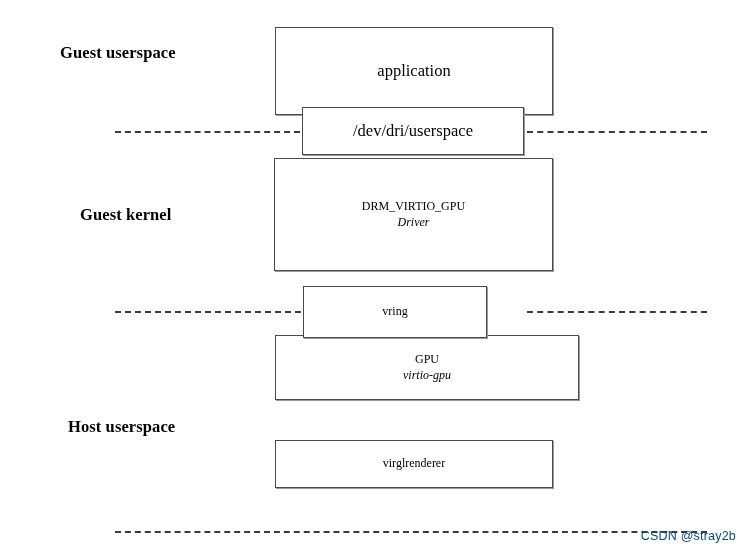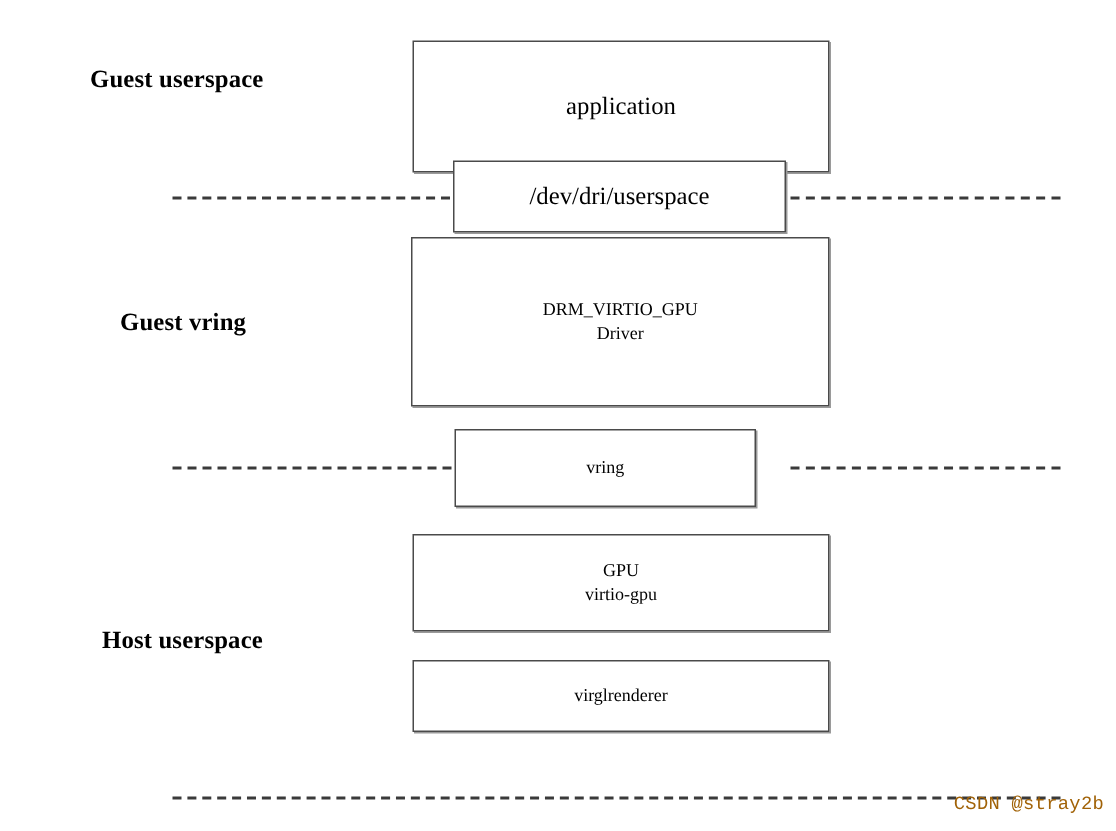--- a/index.html
+++ b/index.html
@@ -57,50 +57,50 @@
     display: flex;
     flex-direction: column;
     align-items: center;
     justify-content: center;
     color: #000000;
     font-family: "Liberation Serif", "DejaVu Serif", serif;
     font-size: 12px;
     line-height: 1.28;
     text-align: center;
   }
-  .box .line2 { display: block; }
+  .box .line2 { display: block; font-style: italic; }
 
   #box-application   { left: 275px; top: 27px;  width: 278px; height: 88px;  font-size: 16.5px; }
   #box-renderd       { left: 302px; top: 107px; width: 222px; height: 48px;  z-index: 3; font-size: 16.5px; }
   #box-drm-driver    { left: 274px; top: 158px; width: 279px; height: 113px; }
-  #box-vring         { left: 303px; top: 286px; width: 201px; height: 52px;  z-index: 3; }
-  #box-gpu           { left: 275px; top: 356px; width: 278px; height: 65px;  }
+  #box-vring         { left: 303px; top: 286px; width: 184px; height: 52px;  z-index: 3; }
+  #box-gpu           { left: 275px; top: 335px; width: 304px; height: 65px;  }
   #box-virglrenderer { left: 275px; top: 440px; width: 278px; height: 48px;  }
 
   
   #watermark {
     position: absolute;
     right: 8px;
     top: 529px;
-    font-family: Liberation Mono, monospace;
+    font-family: Liberation Sans, sans-serif;
     font-size: 12.5px;
-    color: #a16207;
+    color: #0c4a6e;
     letter-spacing: 0.2px;
     white-space: nowrap;
     user-select: none;
   }
 </style>
 </head>
 <body>
 
 <div id="canvas">
 
   <div class="layer-label" id="label-guest-userspace">Guest userspace</div>
 
-  <div class="layer-label" id="label-guest-kernel">Guest vring</div>
+  <div class="layer-label" id="label-guest-kernel">Guest kernel</div>
 
   <div class="layer-label" id="label-host-userspace">Host userspace</div>
 
   <div class="dash-line" id="dash-1-left"></div>
   <div class="dash-line" id="dash-1-right"></div>
 
   <div class="dash-line" id="dash-2-left"></div>
   <div class="dash-line" id="dash-2-right"></div>
 
   <div class="dash-line" id="dash-3"></div>

